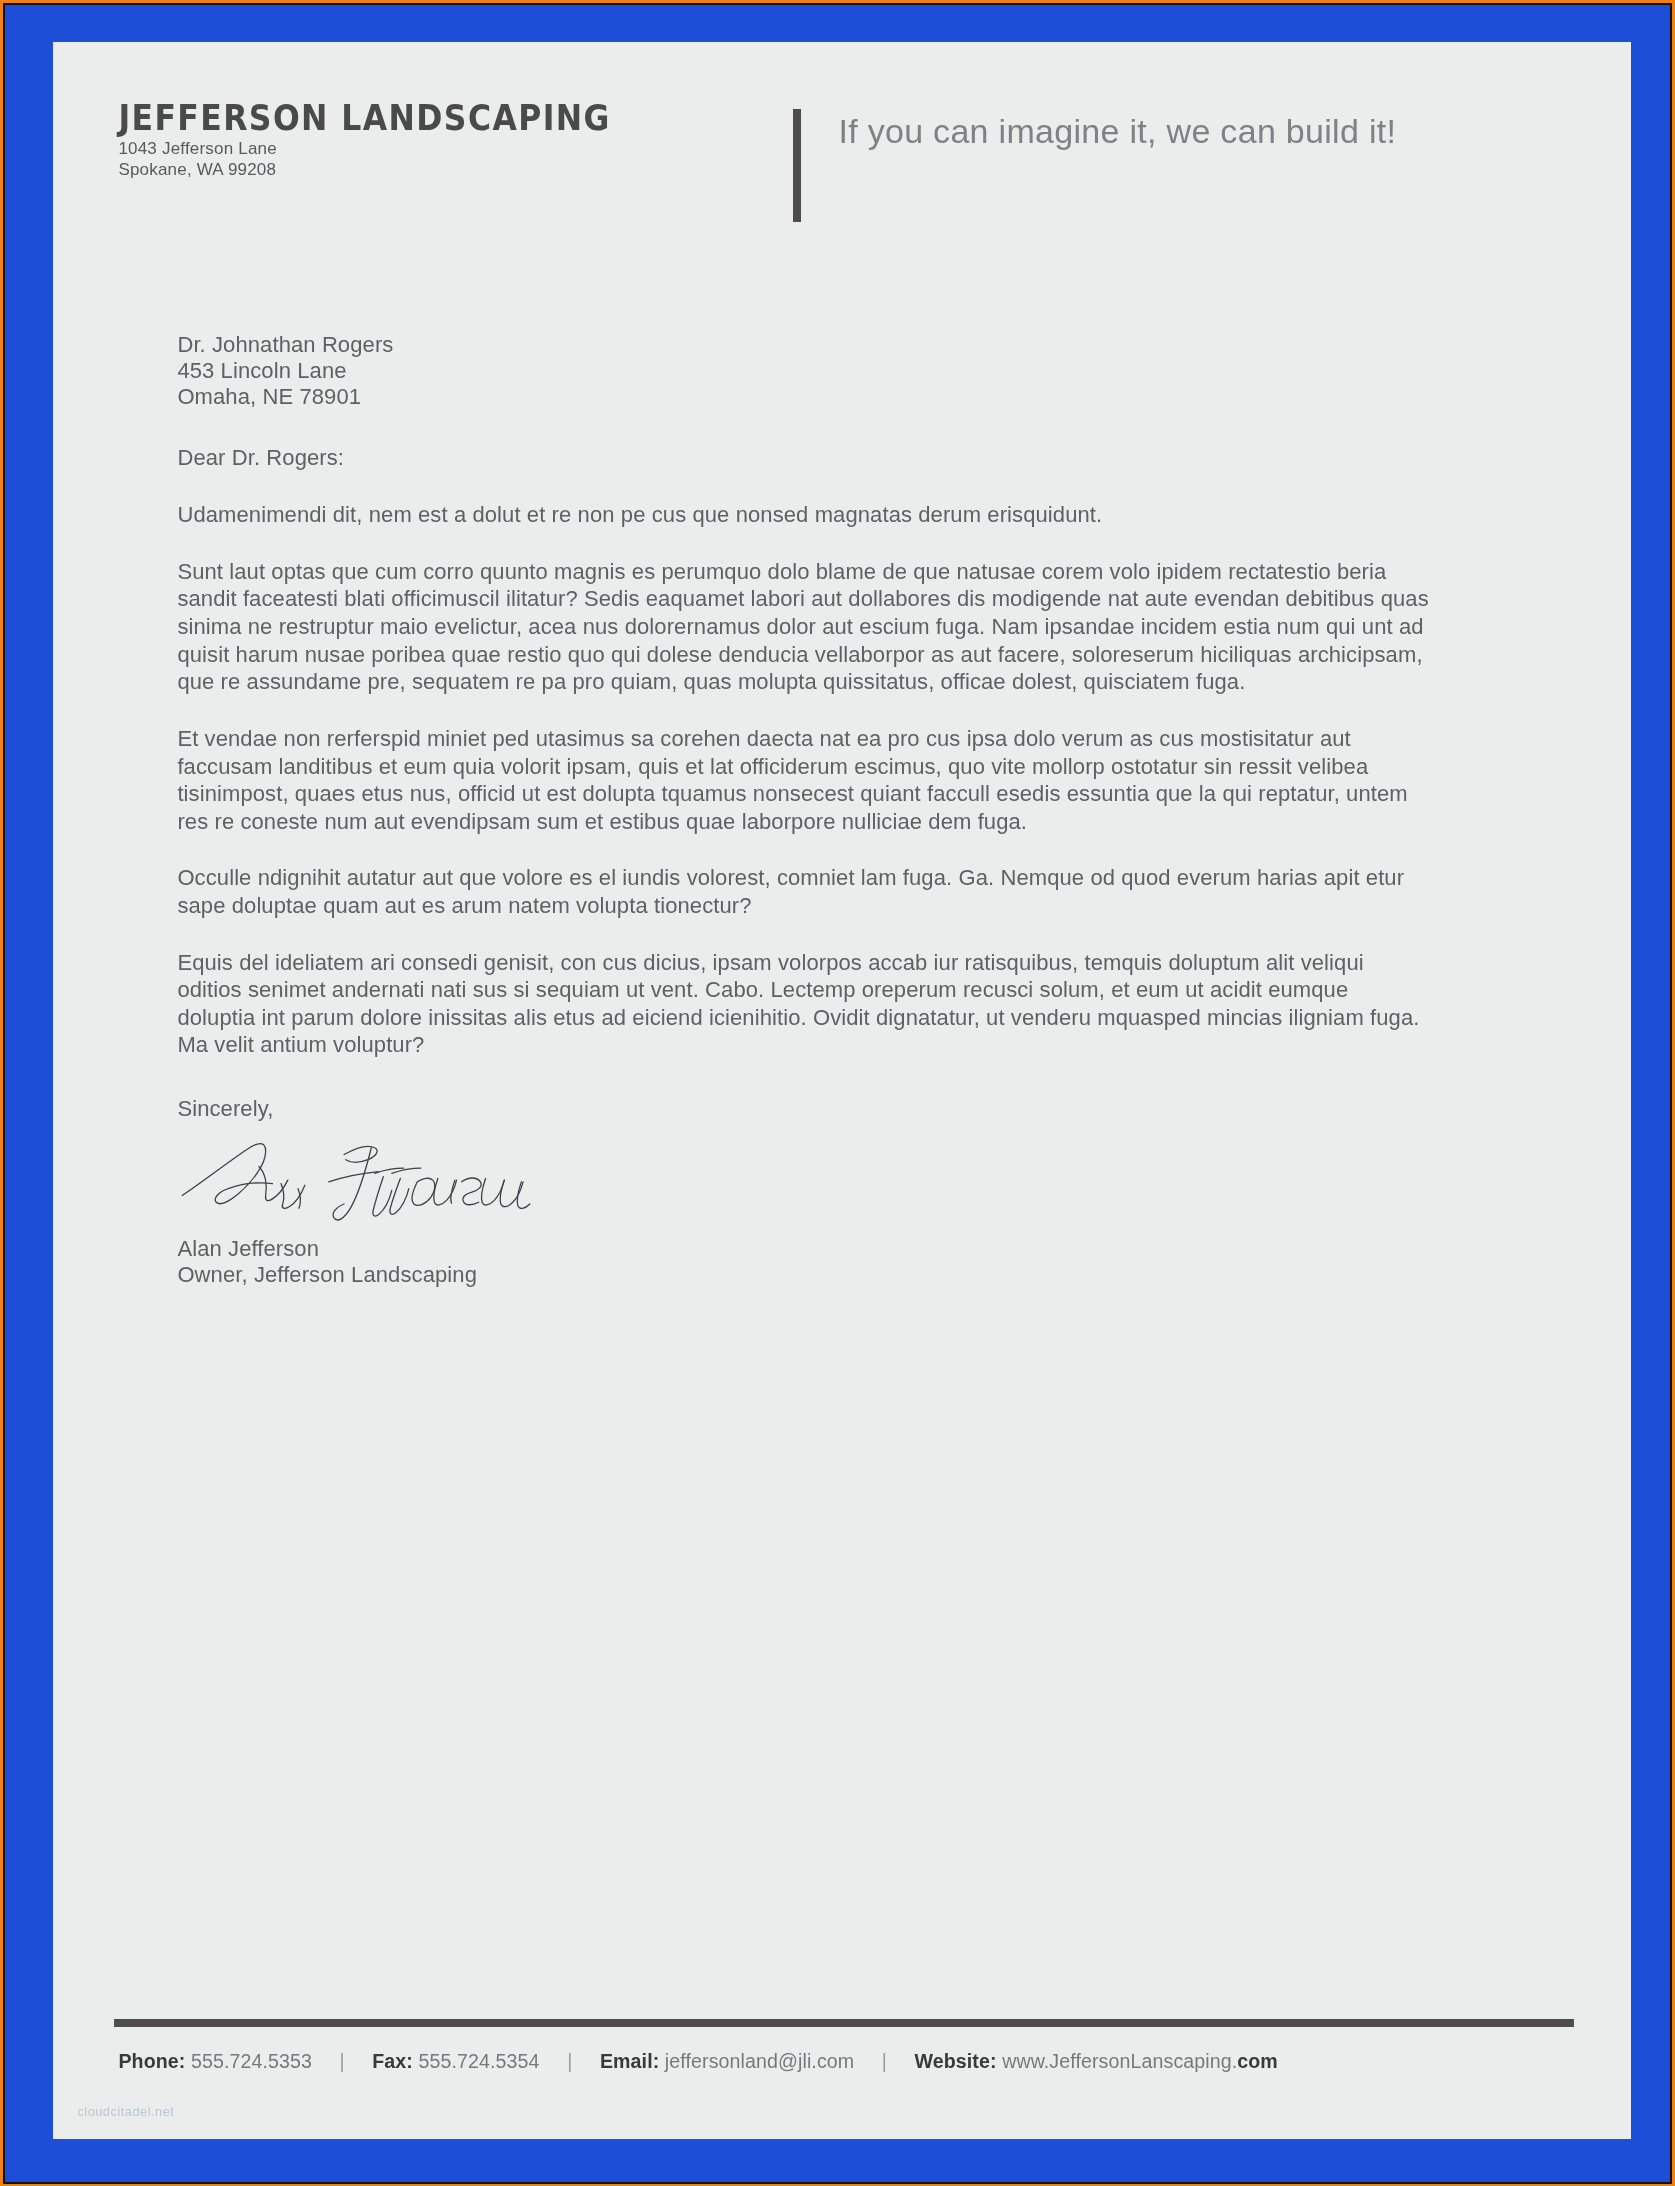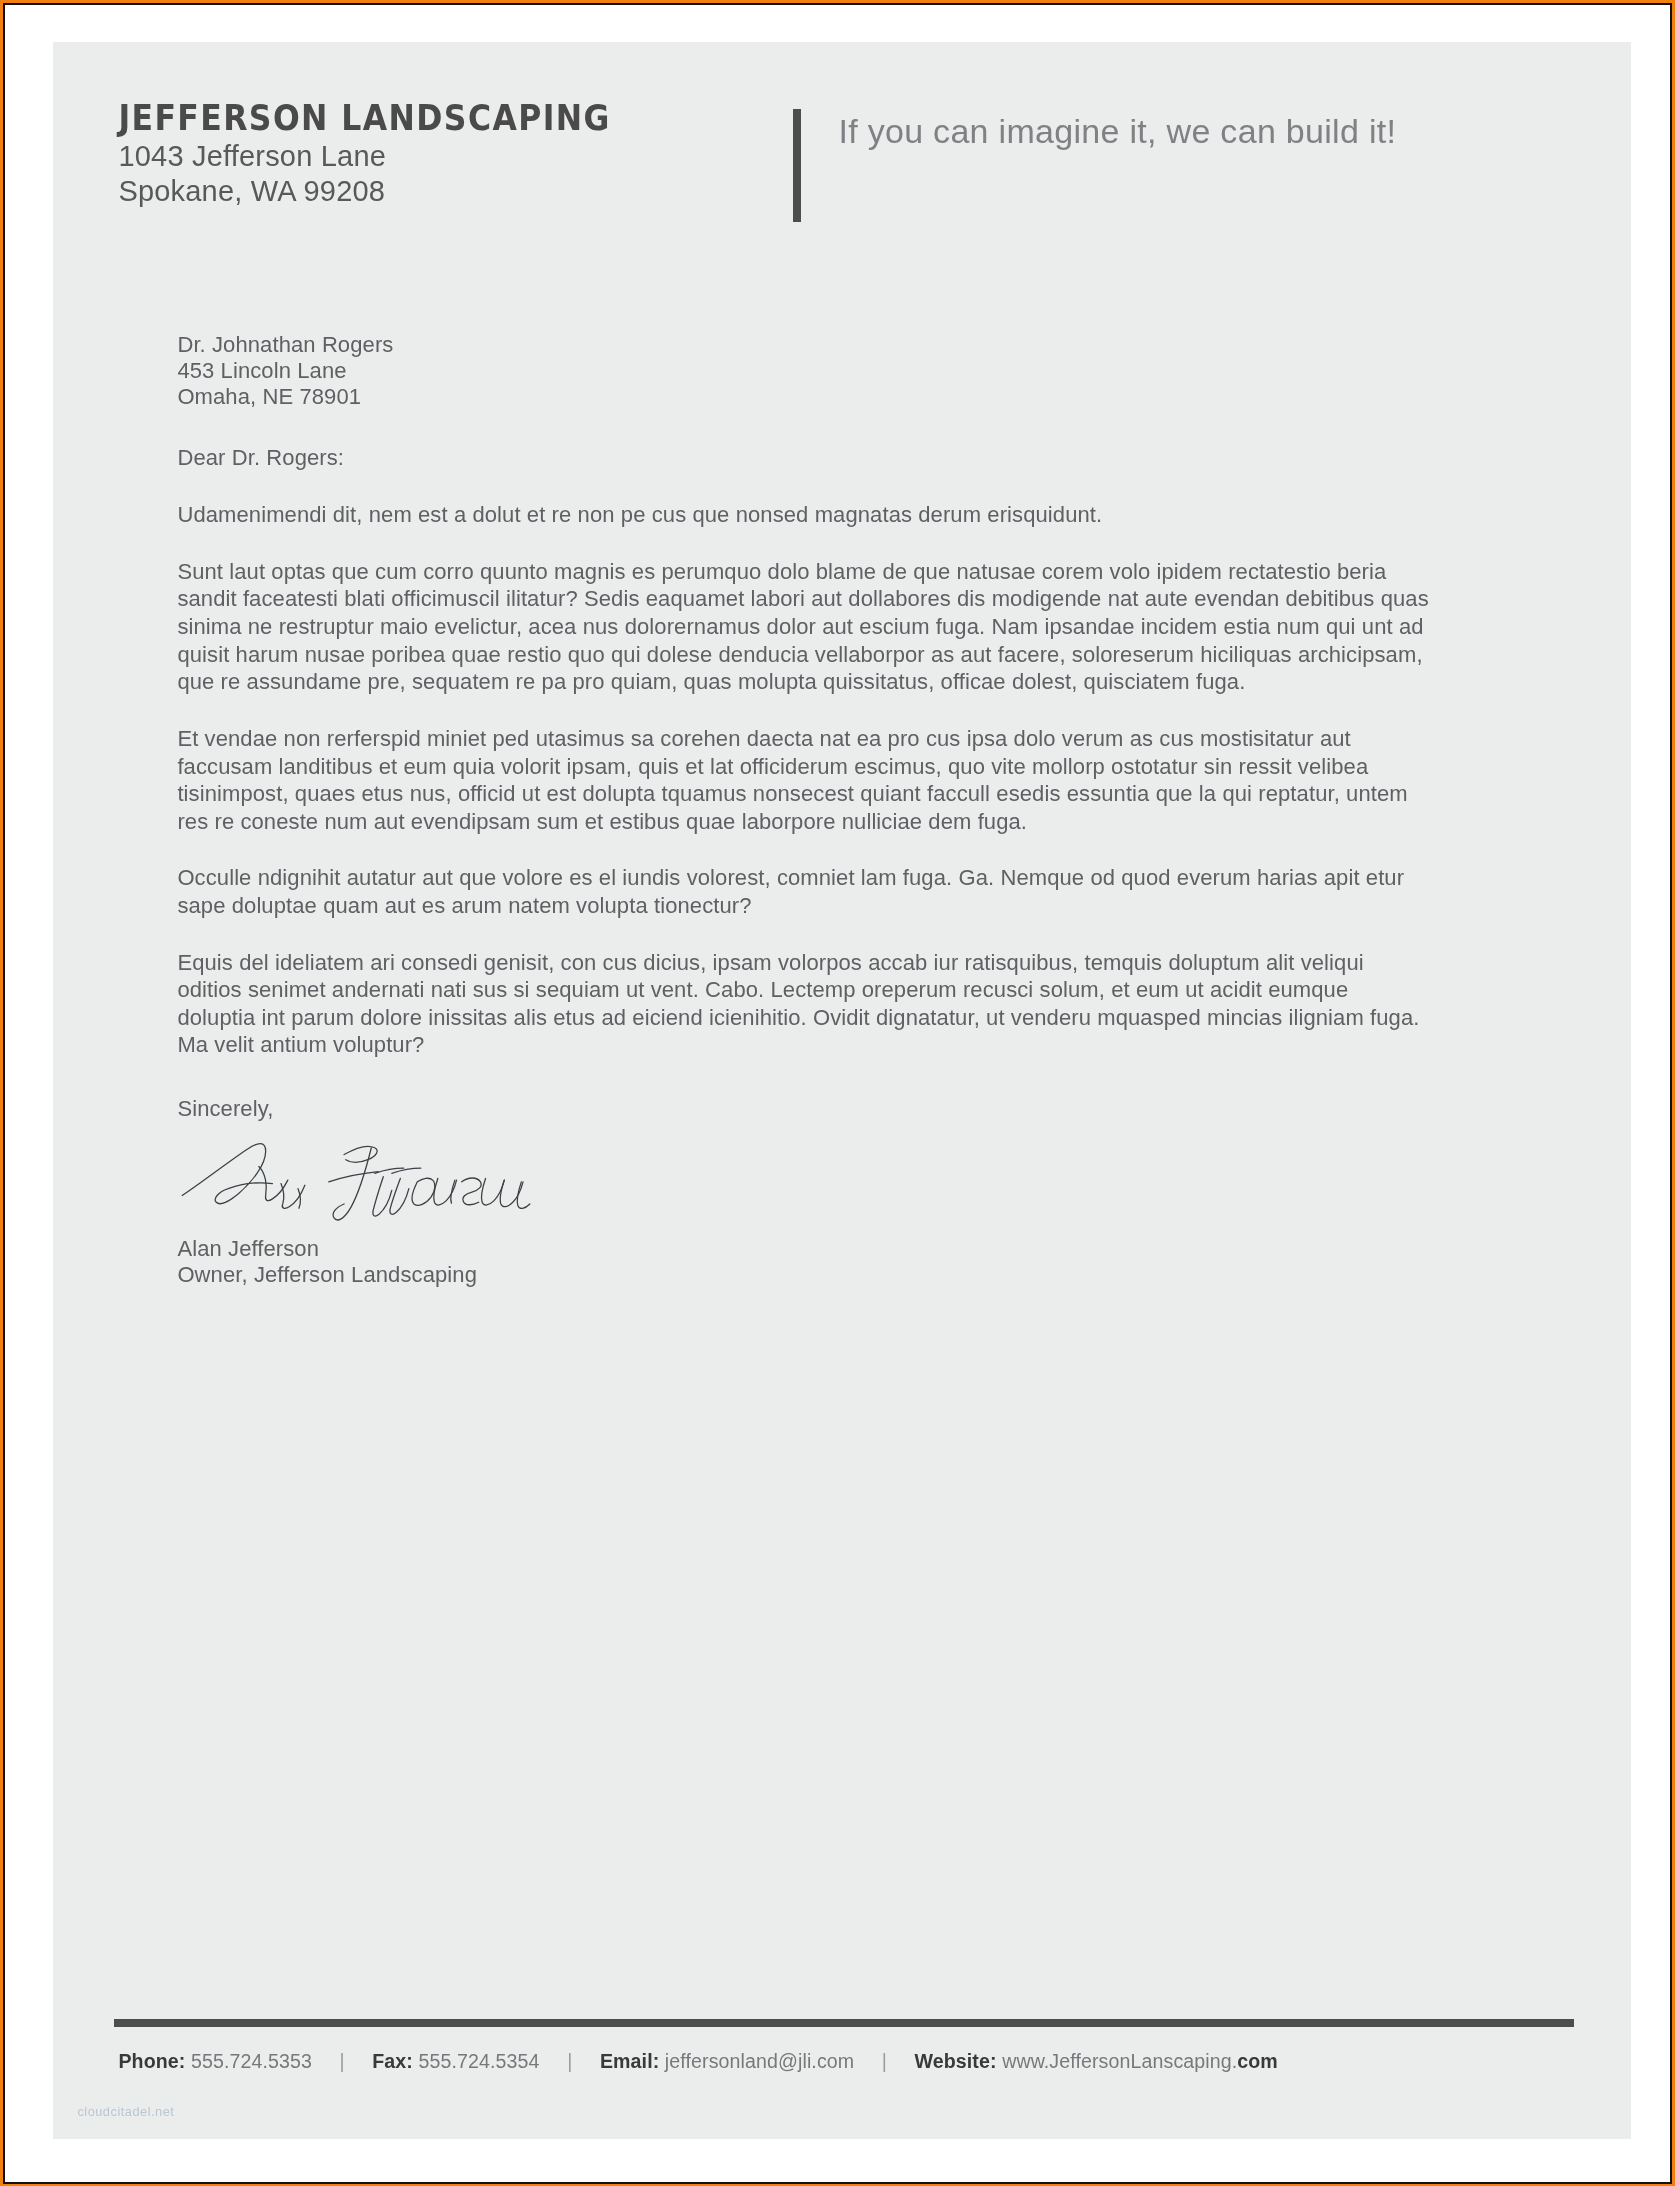--- a/index.html
+++ b/index.html
@@ -22,21 +22,21 @@
     height: 2187px;
     box-sizing: border-box;
     background: #f08010;
     padding: 3.4px;
   }
   .blue-frame {
     position: relative;
     width: 100%;
     height: 100%;
     box-sizing: border-box;
-    background: #ffffff;
+    background: #1d4ed8;
     border: 2.6px solid #111111;
     padding: 0;
   }
   .page {
     position: absolute;
     left: 48px;
     top: 37px;
     right: 39px;
     bottom: 43px;
     background: #ebecec;
@@ -63,21 +63,21 @@
     font-size: 31.5px;
     letter-spacing: 1.4px;
     color: #4a4a4a;
     white-space: nowrap;
     line-height: 1.05;
     transform: scaleY(1.12);
     transform-origin: left top;
   }
   .addr-line {
     font-family: "Liberation Sans", sans-serif;
-    font-size: 29px;
+    font-size: 17px;
     color: #59595b;
     line-height: 1.18;
     margin-top: 5.1px;
     letter-spacing: 0.2px;
   }
   .addr-line.second { margin-top: 1px; }
 
   .lh-divider {
     position: absolute;
     left: 675px;

